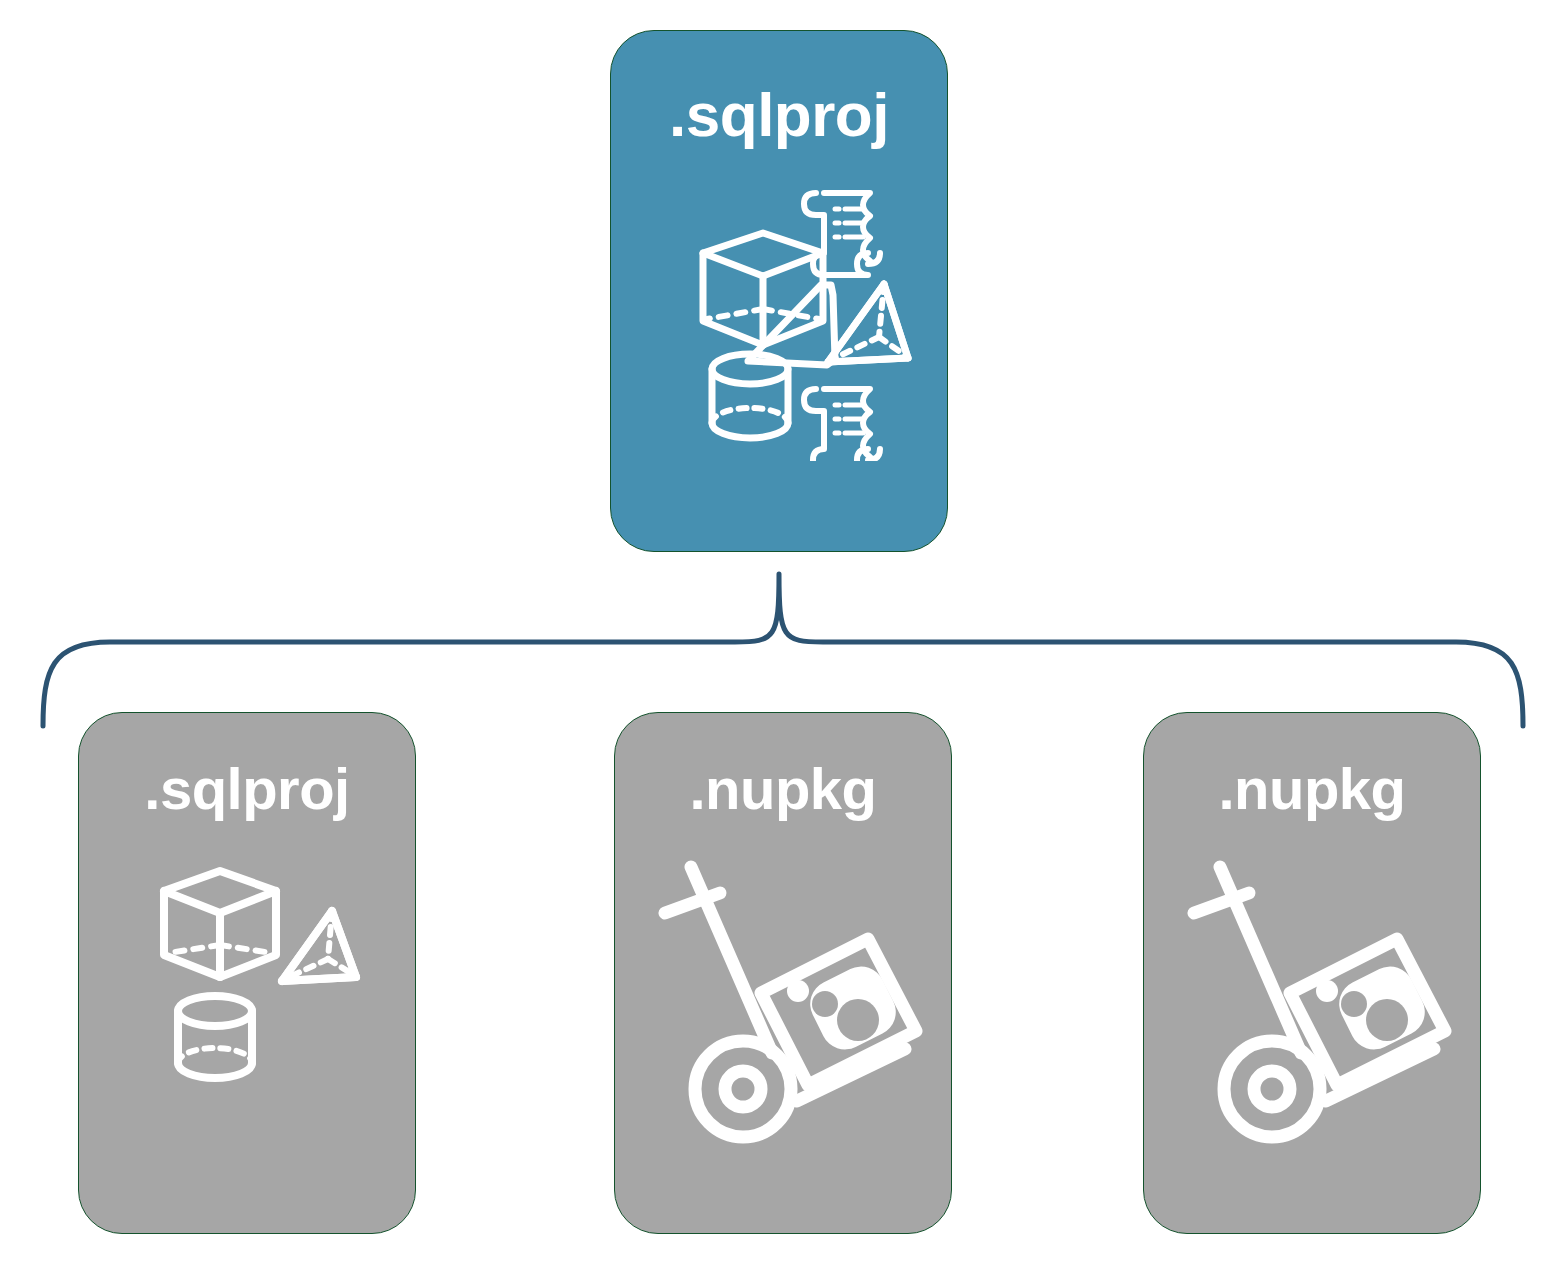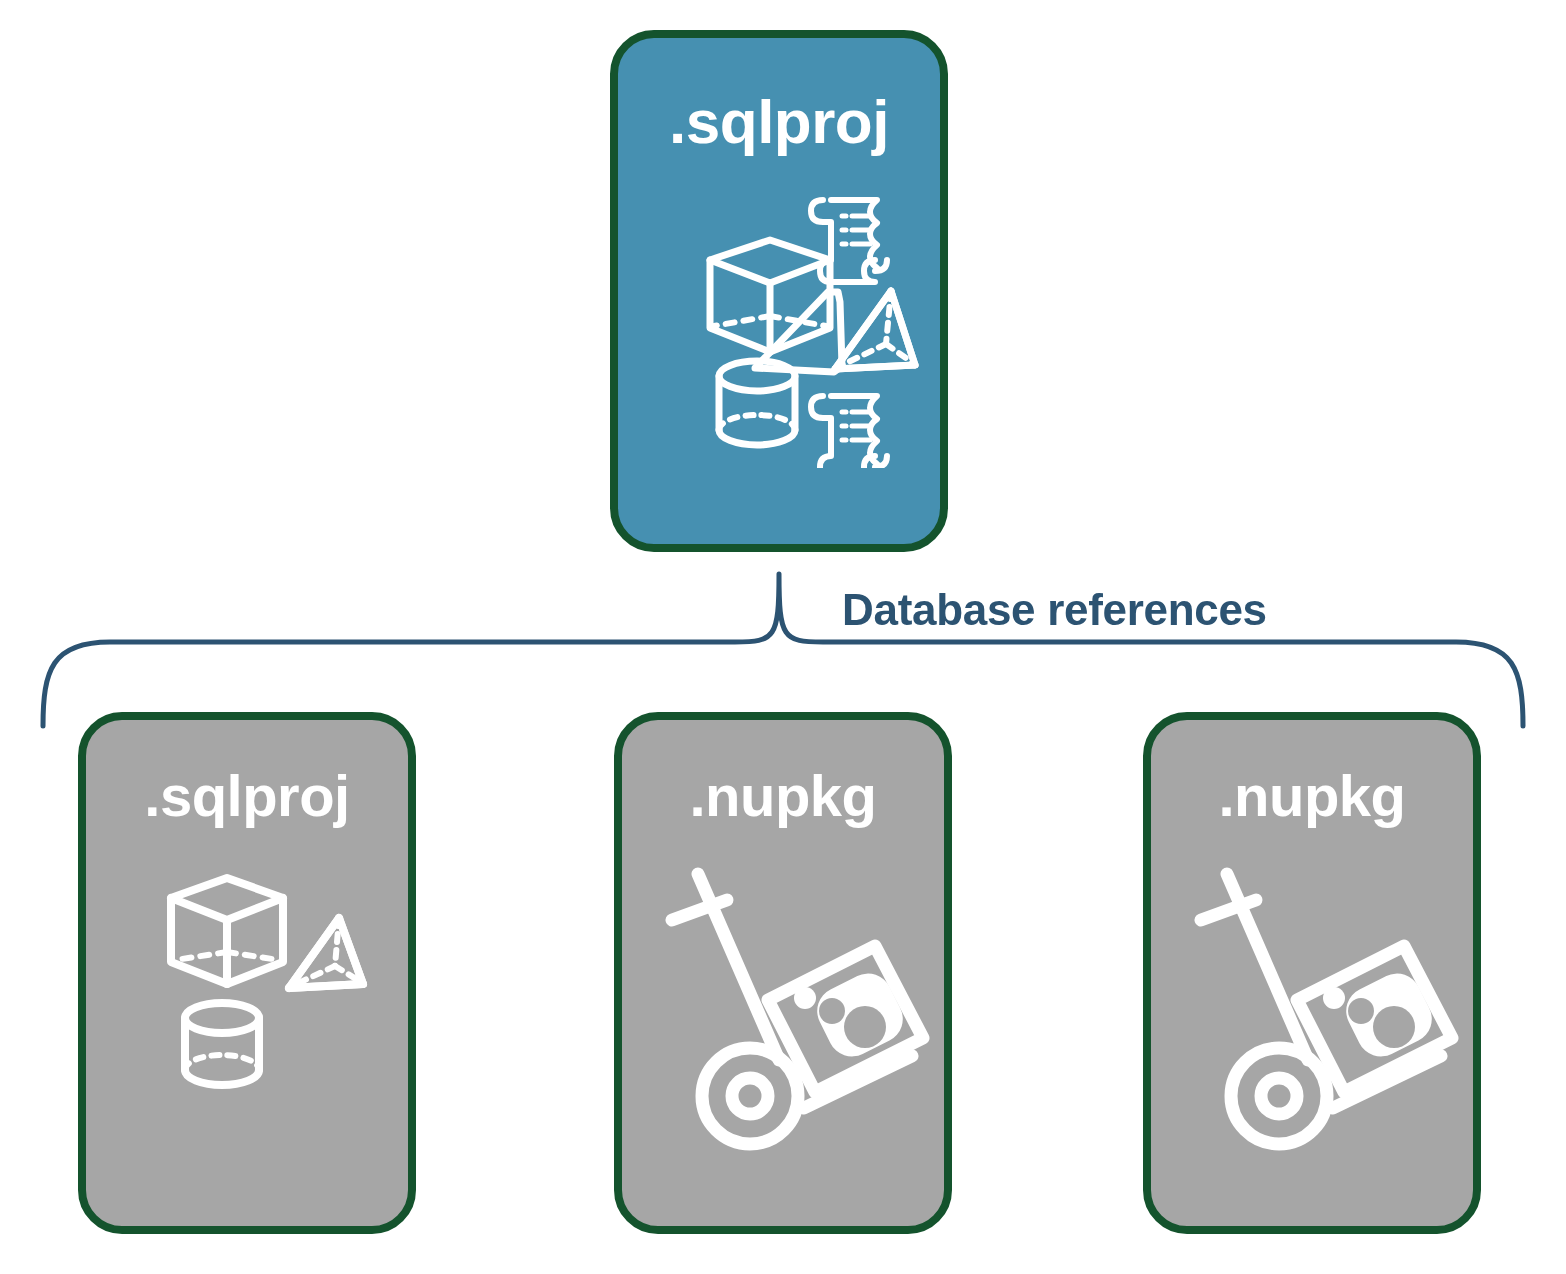--- a/index.html
+++ b/index.html
@@ -15,21 +15,21 @@
   }
   #canvas {
     position: relative;
     width: 1566px;
     height: 1274px;
     background: #ffffff;
   }
   .card {
     position: absolute;
     box-sizing: border-box;
-    border: 8px solid #14532d;
+    border: 1px solid #14532d;
     border-radius: 44px;
     overflow: hidden;
   }
   .card-primary { background: #4690B1; }
   .card-muted   { background: #A6A6A6; }
 
   .card-title {
     position: absolute;
     left: 0;
     right: 0;
@@ -171,21 +171,20 @@
 
   <svg id="bracket" viewBox="0 0 1566 190" fill="none">
     <path d="M43 174
              C43 118, 52 90, 110 90
              L735 90
              C775 90, 779 86, 779 22
              C779 86, 783 90, 823 90
              L1456 90
              C1514 90, 1523 118, 1523 174" stroke="#2C5372" stroke-width="5" fill="none" stroke-linecap="round" stroke-linejoin="round"></path>
   </svg>
-  <div id="bracket-label">Database references</div>
 
   <div class="card card-muted" id="card-sqlproj-ref">
     <div class="card-title">.sqlproj</div>
     <div class="card-icons">
       <svg width="338" height="280" viewBox="0 0 338 280" fill="none" aria-hidden="true">
 
         <g stroke="#ffffff" stroke-width="8" stroke-linejoin="round" stroke-linecap="round" fill="none">
           <path d="M85 38 L141 18 L197 38 L197 102 L141 124 L85 102 Z"></path>
           <path d="M85 38 L141 60 L197 38"></path>
           <path d="M141 60 L141 124"></path>

